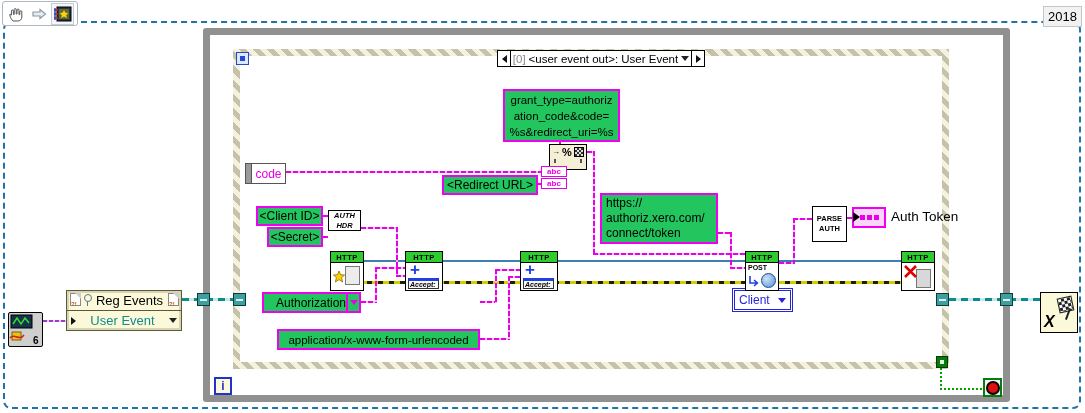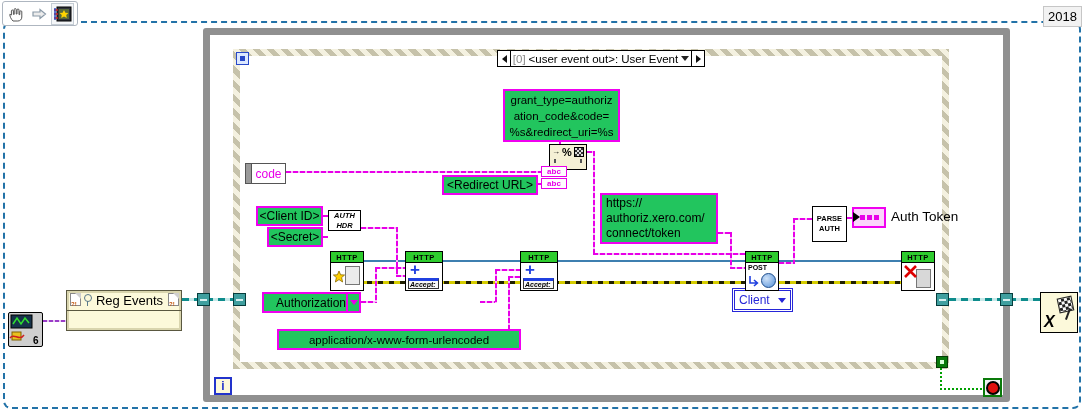--- a/index.html
+++ b/index.html
@@ -168,21 +168,21 @@
     <span>authoriz.xero.com/</span>
     <span>connect/token</span>
   </div>
 
   <div class="str-const combo" style="left:262px;top:292px;width:99px;height:21px;">
     <span>Authorization</span>
     <span class="combo-arrow">
         <span class="tri-m"></span>
       </span>
   </div>
-  <div class="str-const" style="left:277px;top:329px;width:244px;height:21px;font-size:11.5px;">
+  <div class="str-const" style="left:277px;top:329px;width:203px;height:21px;font-size:11.5px;">
     <span>application/x-www-form-urlencoded</span>
   </div>
 
   <div class="abs" style="left:734px;top:290px;width:57px;height:20px;border:1px solid #2626d8;outline:1px solid #2626d8;outline-offset:1px;background:#fff;display:flex;align-items:center;justify-content:space-between;padding:0 4px;">
     <span style="color:#2626d8;font-size:12px;">Client</span>
     <span class="tri-b"></span>
   </div>
 
   <div class="abs" style="left:549px;top:144px;width:38px;height:26px;border:1px solid #000;background:#f5f0d5;">
     <div style="display:flex;align-items:center;gap:2px;padding:2px 2px 0 2px;">
@@ -279,20 +279,25 @@
       </span>
       <span style="position:relative;width:8px;height:13px;">
         <span style="position:absolute;left:1px;top:0;width:6px;height:6px;border:1px solid #5a7a8a;border-radius:50%;"></span>
         <span style="position:absolute;left:4px;top:7px;width:1px;height:5px;background:#5a7a8a;"></span>
       </span>
       <span style="font-size:13px;flex:1;text-align:center;">Reg Events</span>
       <span style="position:relative;width:10px;height:15px;">
         <span class="mini-page" style="position:absolute;left:0;top:0;"></span>
         <span style="position:absolute;left:1px;top:8px;font-size:6px;color:#c05000;font-weight:bold;">?!</span>
       </span>
+    </div>
+    <div style="height:19px;display:flex;align-items:center;padding:0 4px;box-sizing:border-box;">
+      <span class="tri-r"></span>
+      <span style="flex:1;text-align:center;color:#0e8c8c;font-size:13px;">User Event</span>
+      <span class="tri-k"></span>
     </div>
   </div>
 
   <div class="abs" style="left:8px;top:312px;width:35px;height:35px;border:1px solid #000;border-radius:2px;background:#cfcfcf;">
     <svg width="33" height="33" viewBox="0 0 33 33">
       <rect x="2" y="2" width="21" height="13" fill="#16324a" stroke="#000"></rect>
       <polyline points="4,11 8,5 12,11 16,5 20,10" fill="none" stroke="#30e030" stroke-width="1.5"></polyline>
       <rect x="3" y="19" width="9" height="8" fill="#e8c020" stroke="#806000"></rect>
       <path d="M1 25c4-6 9 4 14-3" fill="none" stroke="#d02020" stroke-width="1.5"></path>
       <text x="24" y="31" font-size="10" font-weight="bold" fill="#000" font-family="Liberation Sans, sans-serif">6</text>

